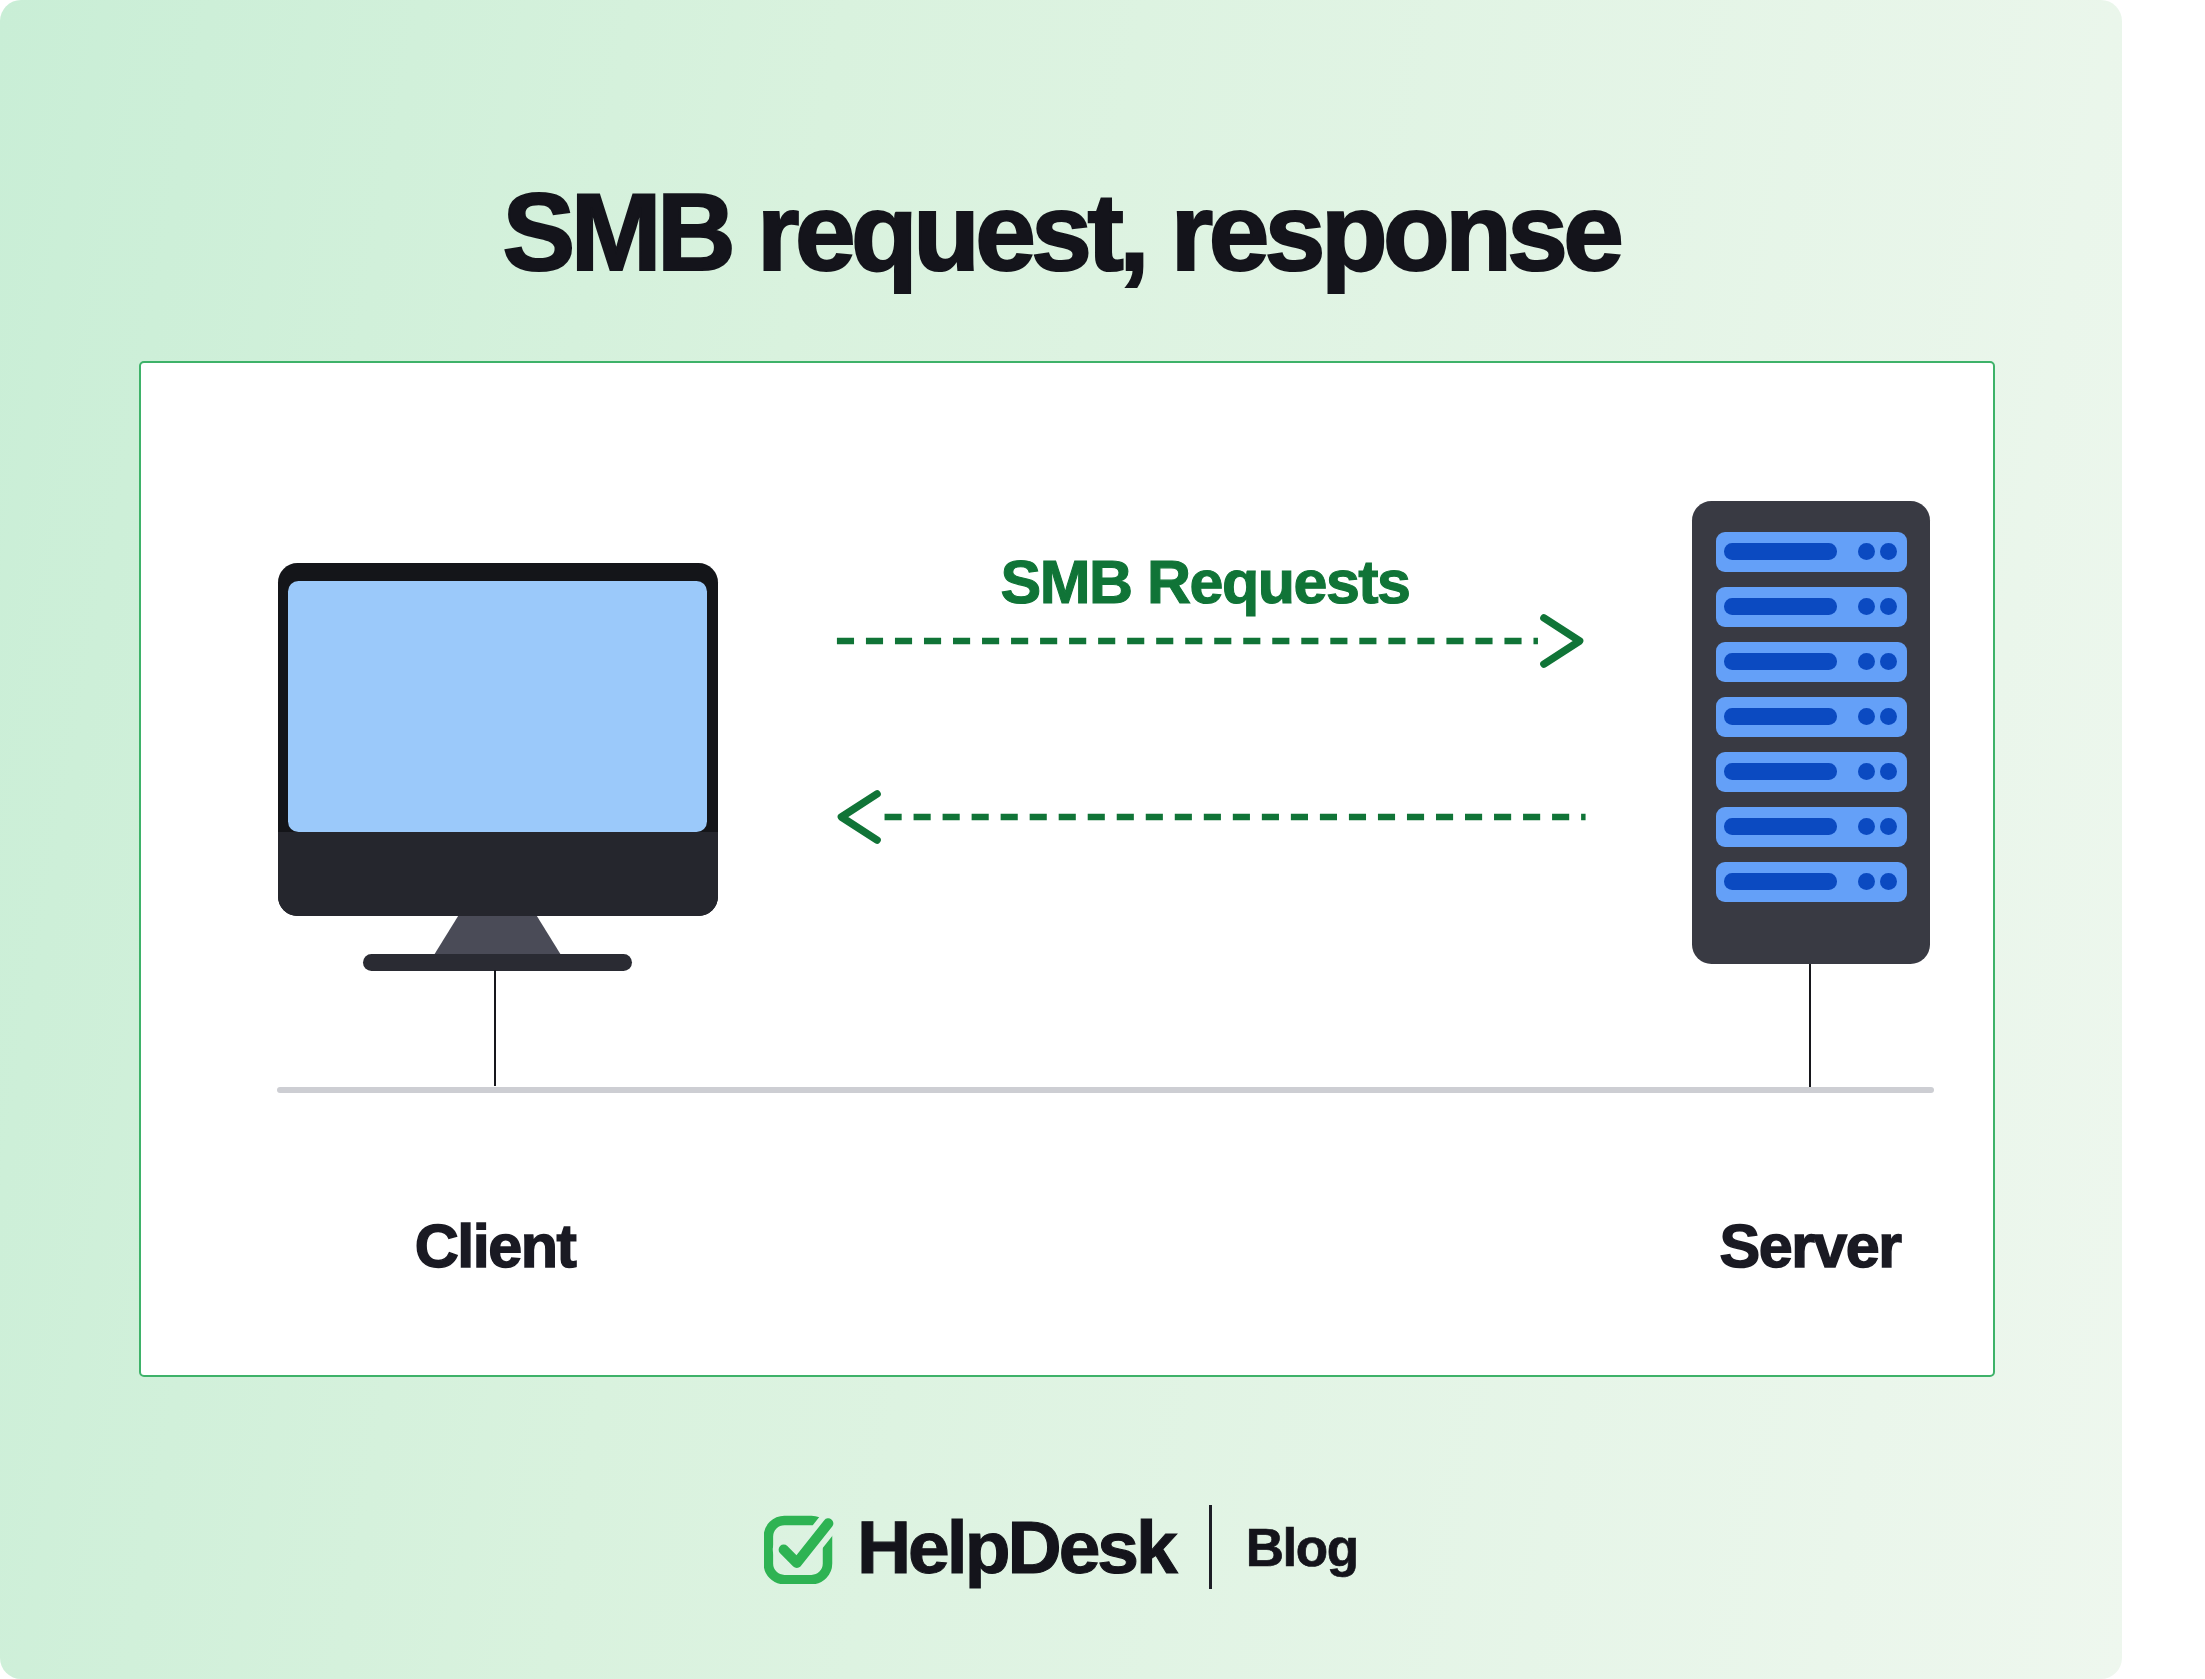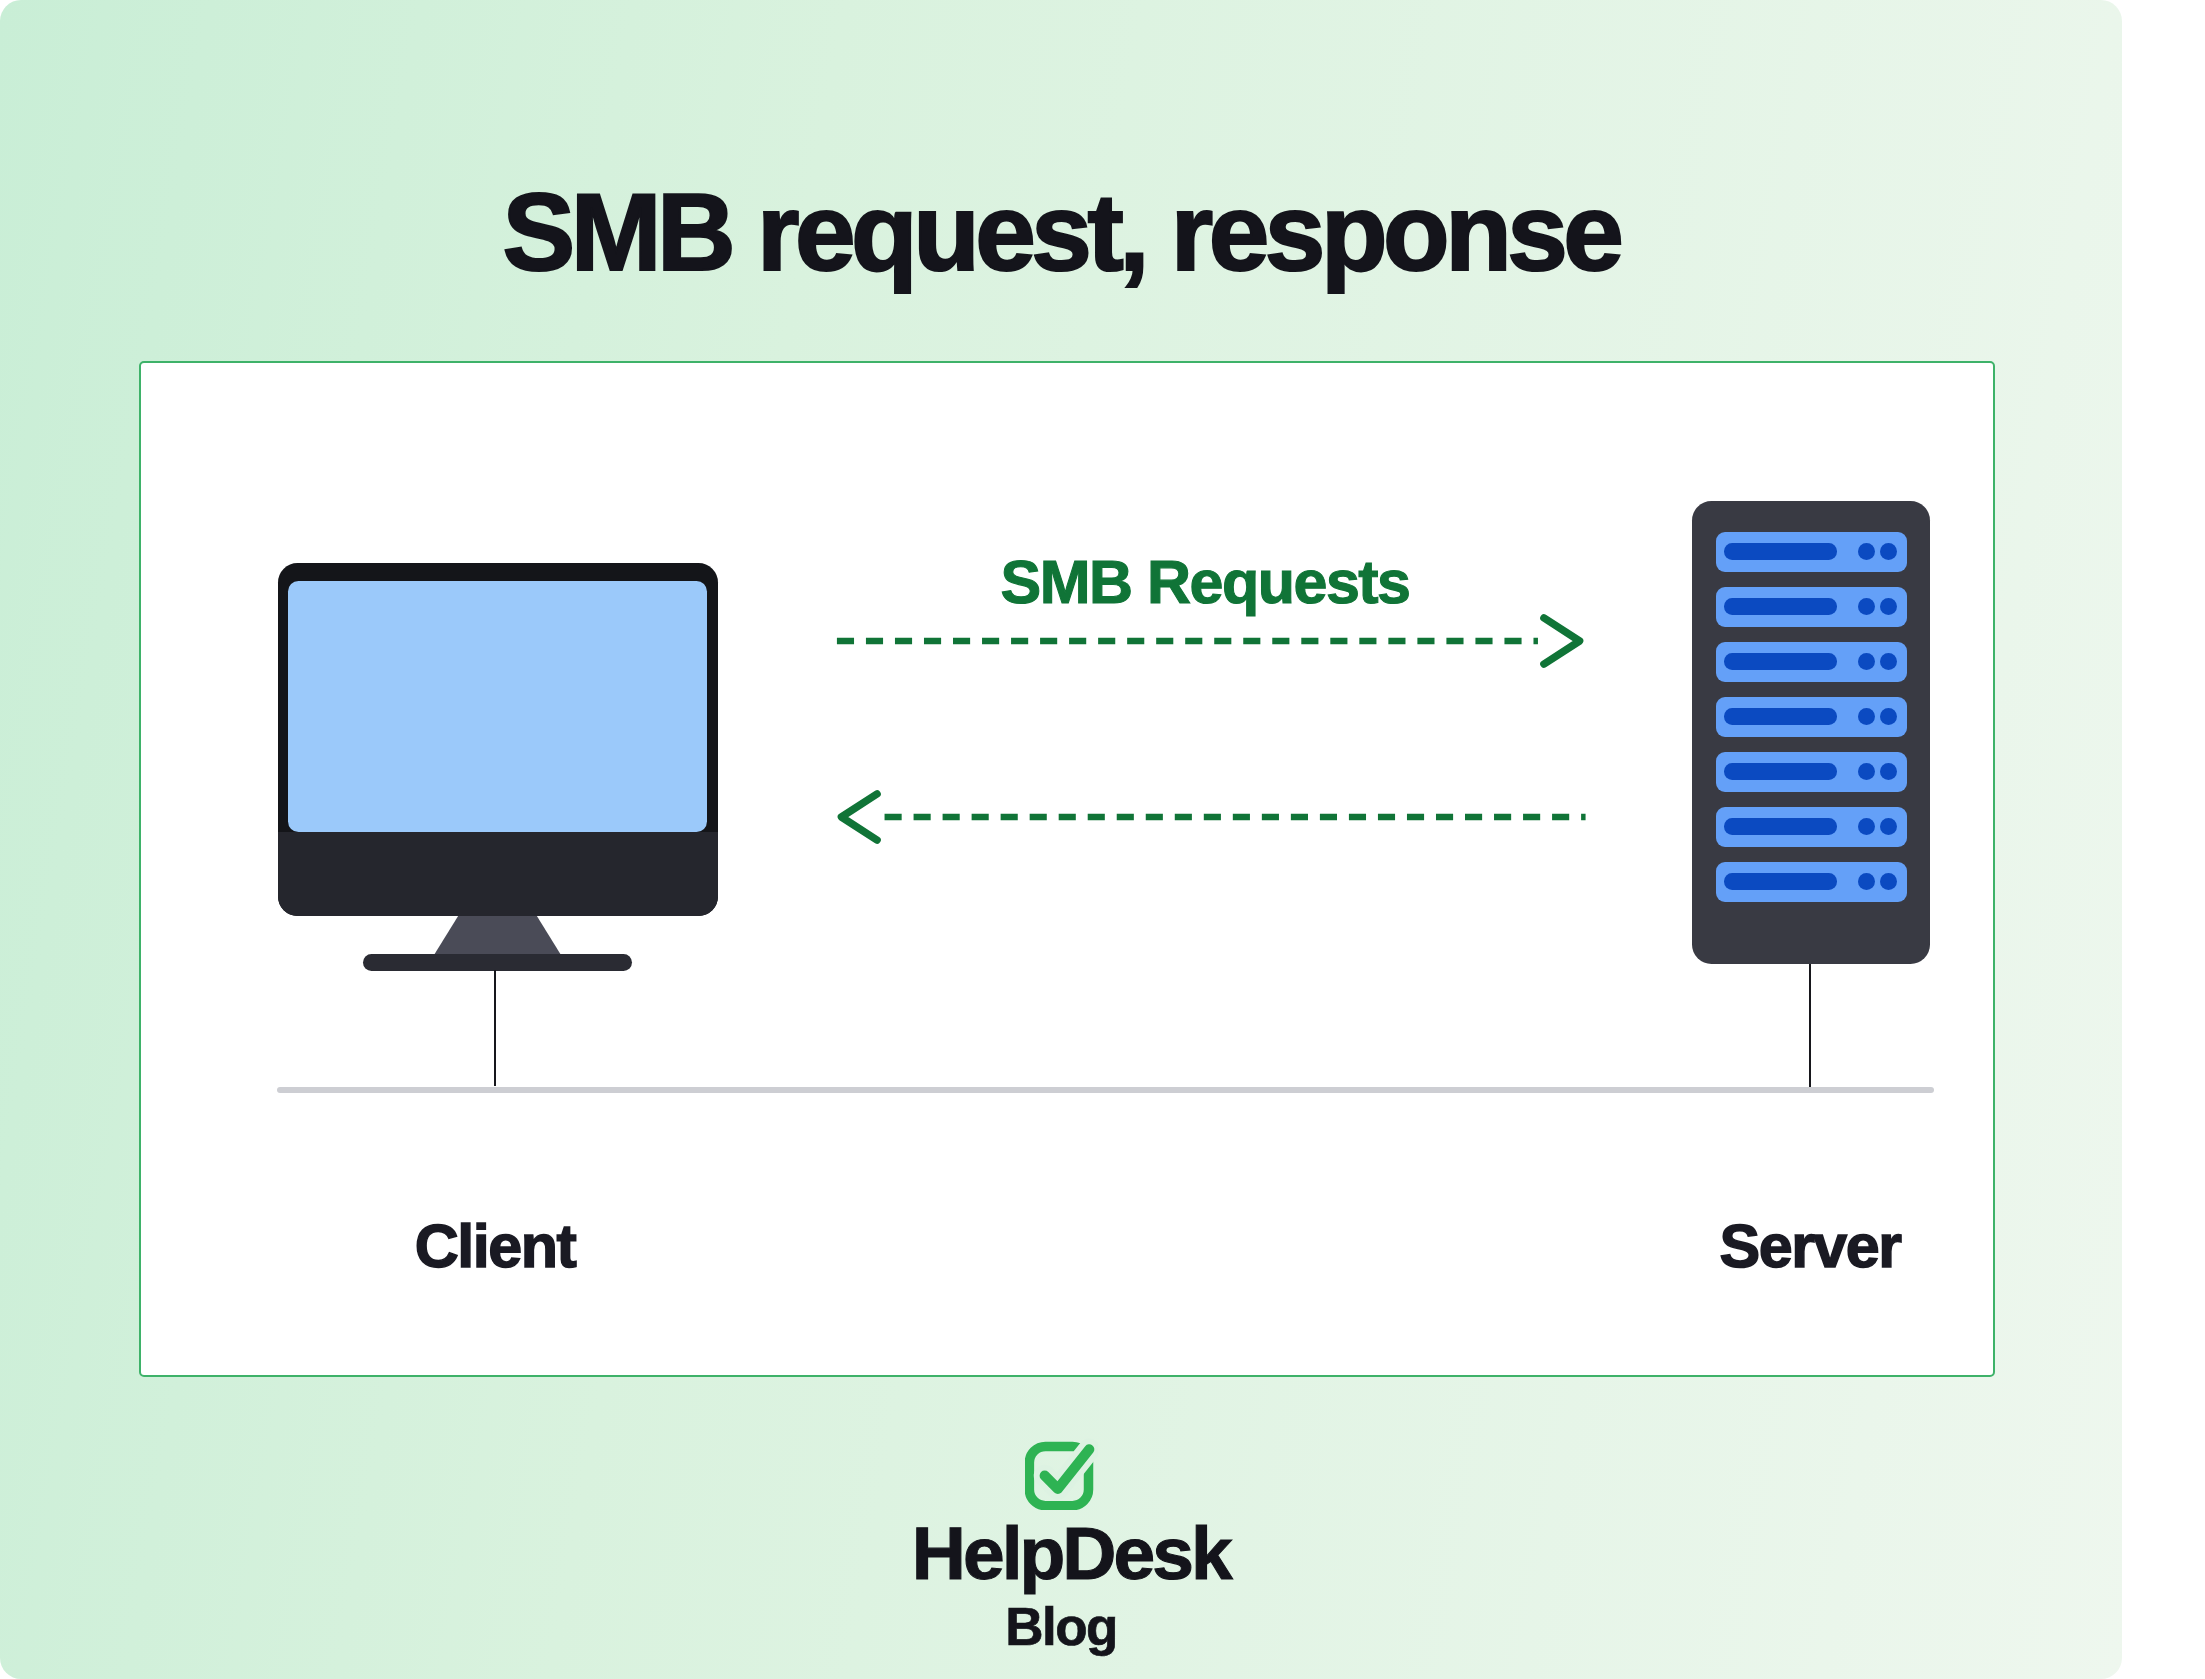--- a/index.html
+++ b/index.html
@@ -63,21 +63,21 @@
   .node-label{
     top:813px;font-size:61px;font-weight:bold;letter-spacing:-1.5px;
     color:#1a1a23;-webkit-text-stroke:1.5px #1a1a23;
     transform:translateX(-50%);white-space:nowrap;margin-top:35px;
   }
   .client-label{left:354px;}
   .server-label{left:1669px;}
   
   .footer{
     position:absolute;left:0;right:0;top:1503px;height:88px;
-    display:flex;justify-content:center;align-items:center;flex-direction:column;
+    display:flex;justify-content:center;align-items:center;
   }
   .logo-icon{width:73px;height:73px;flex:0 0 auto;}
   .brand{margin-left:19.5px;font-size:75px;font-weight:bold;letter-spacing:-3px;color:#14141b;
          -webkit-text-stroke:1.1px #14141b;}
   .v-divider{width:3px;height:84px;background:#1d1d26;margin:0 34px;}
   .section{font-size:53px;font-weight:bold;letter-spacing:-1.5px;color:#14141b;
            -webkit-text-stroke:0.7px #14141b;}
 </style>
 </head>
 <body>

